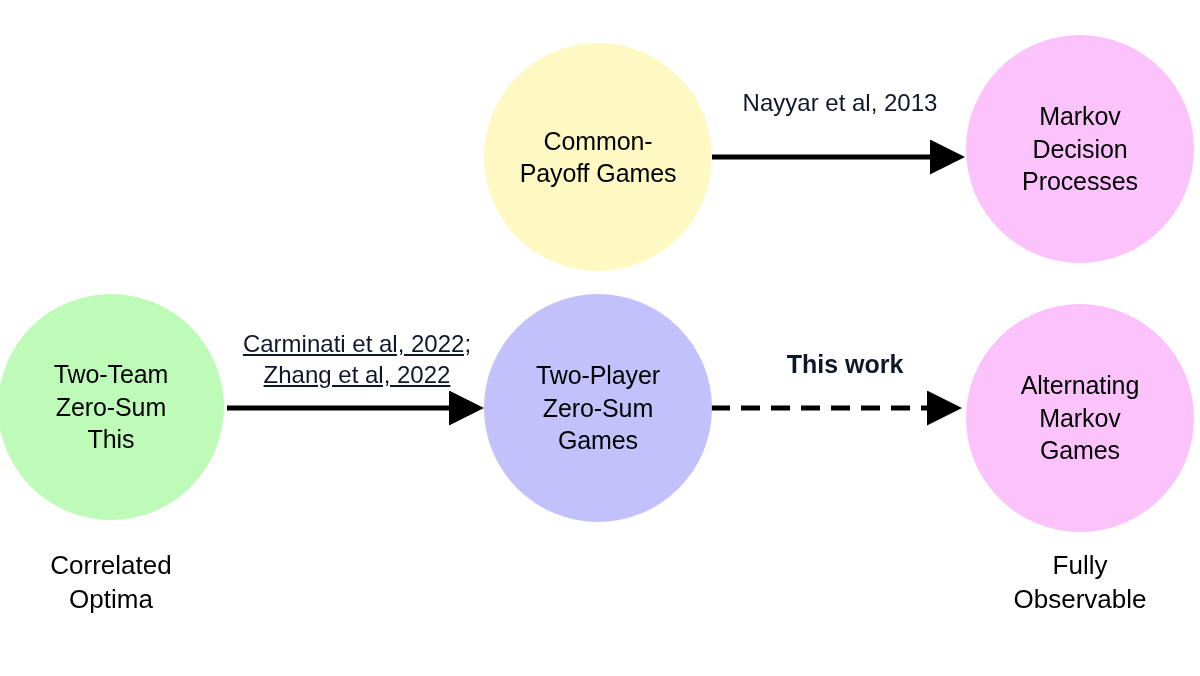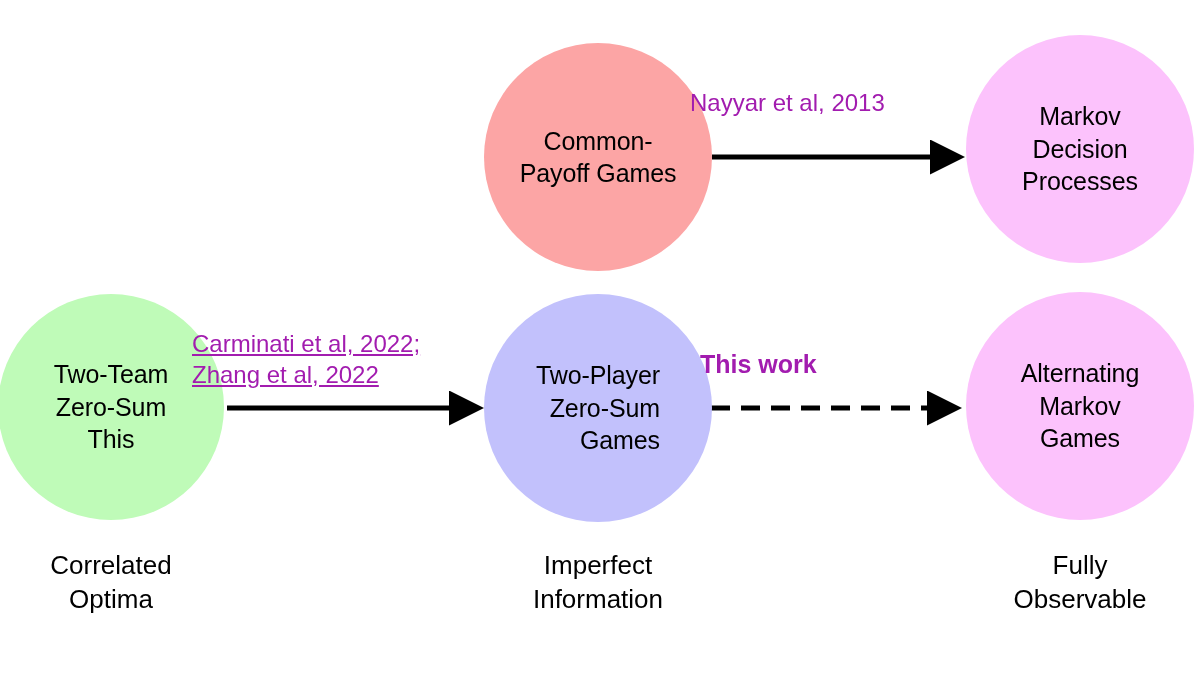--- a/index.html
+++ b/index.html
@@ -49,53 +49,52 @@
     top: 294px;
     width: 226px;
     height: 226px;
     background: #bffbb8;
   }
   .node-common-payoff {
     left: 484px;
     top: 43px;
     width: 228px;
     height: 228px;
-    background: #fca5a5;
+    background: #fef9c3;
   }
   .node-two-player-zero-sum {
     left: 484px;
     top: 294px;
     width: 228px;
     height: 228px;
     background: #c2c1fc;
-    text-align: right;
   }
   .node-markov-decision-processes {
     left: 966px;
     top: 35px;
     width: 228px;
     height: 228px;
     background: #fcc2fc;
   }
   .node-alternating-markov-games {
     left: 966px;
-    top: 292px;
+    top: 304px;
     width: 228px;
     height: 228px;
     background: #fcc2fc;
   }
 
   
   .edge-label {
     position: absolute;
-    text-align: left;
+    text-align: center;
     font-size: 24px;
     line-height: 1.28;
     white-space: pre-line;
-    color: #a21caf;
+    color: #0f172a;
   }
   .edge-label-nayyar {
     left: 690px;
     top: 88px;
     width: 300px;
   }
   .edge-label-carminati {
     left: 192px;
     top: 329px;
     width: 330px;
@@ -197,19 +196,17 @@
   <div class="edge-label edge-label-nayyar">Nayyar et al, 2013</div>
 
   <div class="edge-label edge-label-carminati">Carminati et al, 2022;
 Zhang et al, 2022</div>
 
   <div class="edge-label edge-label-this-work">This work</div>
 
   <div class="column-caption caption-correlated-optima">Correlated
 Optima</div>
 
-  <div class="column-caption caption-imperfect-information">Imperfect
-Information</div>
 
   <div class="column-caption caption-fully-observable">Fully
 Observable</div>
 
 </div>
 
 </body></html>

